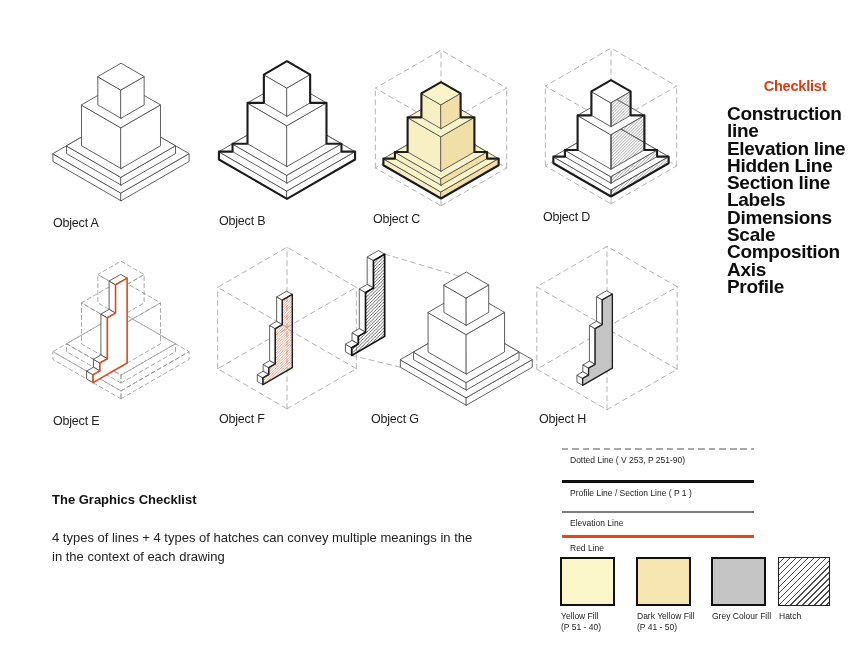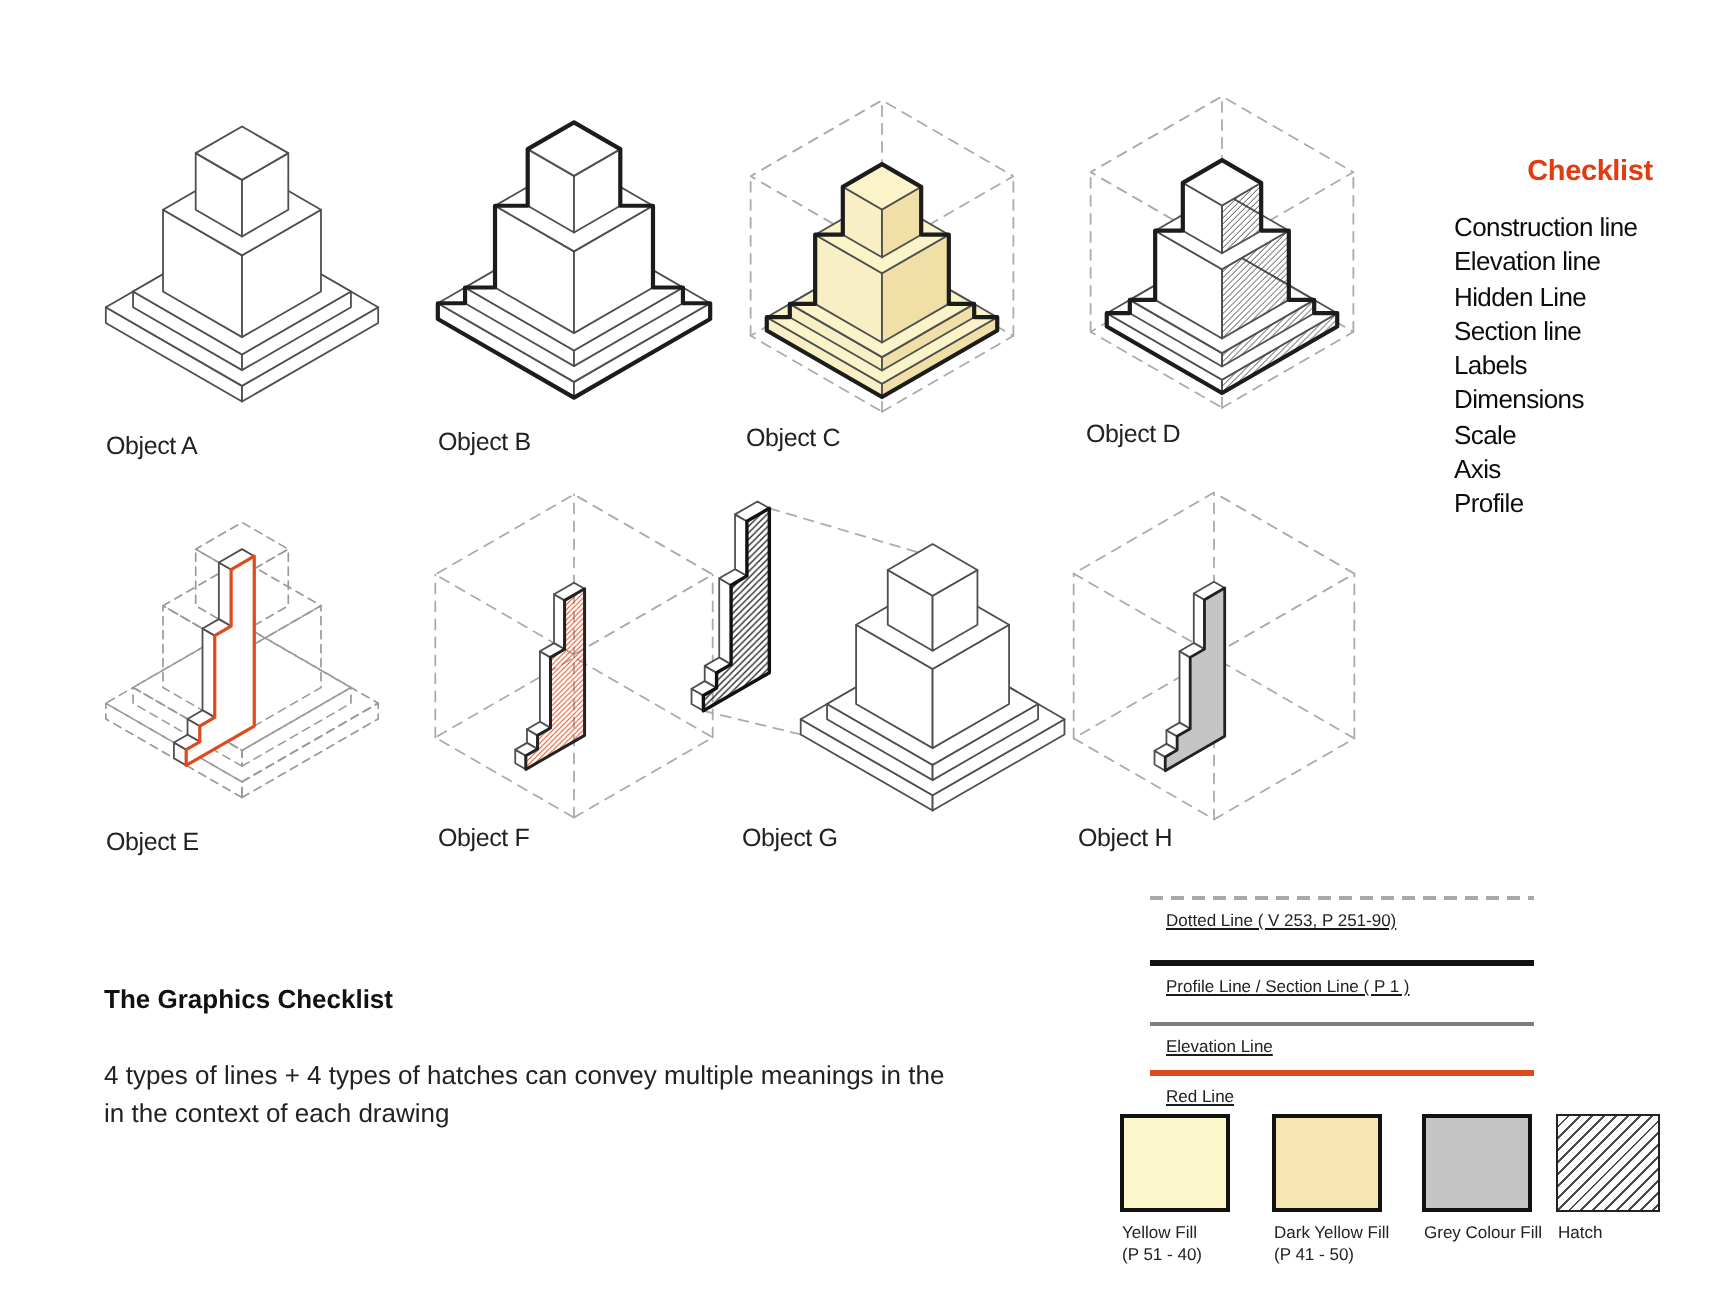--- a/index.html
+++ b/index.html
@@ -26,29 +26,29 @@
   .ghostface{fill:none;stroke:#9a9a9a;stroke-width:0.85;stroke-dasharray:4 3;}
   .slab-bit{fill:#ffffff;stroke:var(--thin);stroke-width:0.9;}
   .profile-red{fill:#ffffff;stroke:var(--red);stroke-width:1.6;}
   .profile-redhatch{fill:url(#hatch-red);stroke:#222;stroke-width:1.5;}
   .profile-blackhatch{fill:url(#hatch-black2);stroke:#111;stroke-width:1.7;}
   .profile-grey{fill:var(--grey);stroke:#222;stroke-width:1.4;}
 
   
   .checklist{position:absolute;left:727px;top:78px;width:136px;}
   .checklist-title{font-size:14.5px;font-weight:bold;color:var(--accent);margin-bottom:11px;letter-spacing:-0.2px;text-align:center;}
-  .checklist-item{font-size:13px;font-weight:normal;line-height:17.3px;color:#0d0d0d;letter-spacing:-0.3px;}
+  .checklist-item{font-size:19px;font-weight:bold;line-height:17.3px;color:#0d0d0d;letter-spacing:-0.3px;}
 
   
   .footer-heading{position:absolute;left:52px;top:492px;font-size:13px;font-weight:bold;color:#111;}
   .footer-body{position:absolute;left:52px;top:528px;font-size:13px;line-height:19px;color:#222;}
 
   
   .legend{position:absolute;left:558px;top:444px;width:210px;}
-  .lrow{position:absolute;left:17px;width:192px;text-decoration:underline;}
+  .lrow{position:absolute;left:4px;width:192px;}
   .lrow .ln{width:192px;}
   .lrow .ltext{margin:5px 0 0 8px;font-size:8.5px;color:#222;}
   #lr0{top:4px}  #lr1{top:36px}  #lr2{top:67px}  #lr3{top:91px}
   .ln-dashed{height:2px;background:repeating-linear-gradient(90deg,#a9a9a9 0 6.5px,transparent 6.5px 10.5px);}
   .ln-thick{height:3.2px;background:#111;}
   .ln-grey{height:1.6px;background:#7d7d7d;}
   .ln-red{height:2.6px;background:var(--red);}
 
   .swatch{position:absolute;top:557px;width:55px;height:49px;border:2.5px solid #111;box-sizing:border-box;}
   #sw0{left:560px} #sw1{left:636px} #sw2{left:711px}
@@ -272,20 +272,21 @@
 
   <div class="checklist">
     <div class="checklist-title">Checklist</div>
     <div class="checklist-item">Construction line</div>
     <div class="checklist-item">Elevation line</div>
     <div class="checklist-item">Hidden Line</div>
     <div class="checklist-item">Section line</div>
     <div class="checklist-item">Labels</div>
     <div class="checklist-item">Dimensions</div>
     <div class="checklist-item">Scale</div>
+    <div class="checklist-item">Composition</div>
     <div class="checklist-item">Axis</div>
     <div class="checklist-item">Profile</div>
   </div>
 
   <div class="footer-heading">The Graphics Checklist</div>
   <div class="footer-body">
     <div>4 types of lines + 4 types of hatches can convey multiple meanings in the</div>
     <div>in the context of each drawing</div>
   </div>
 

